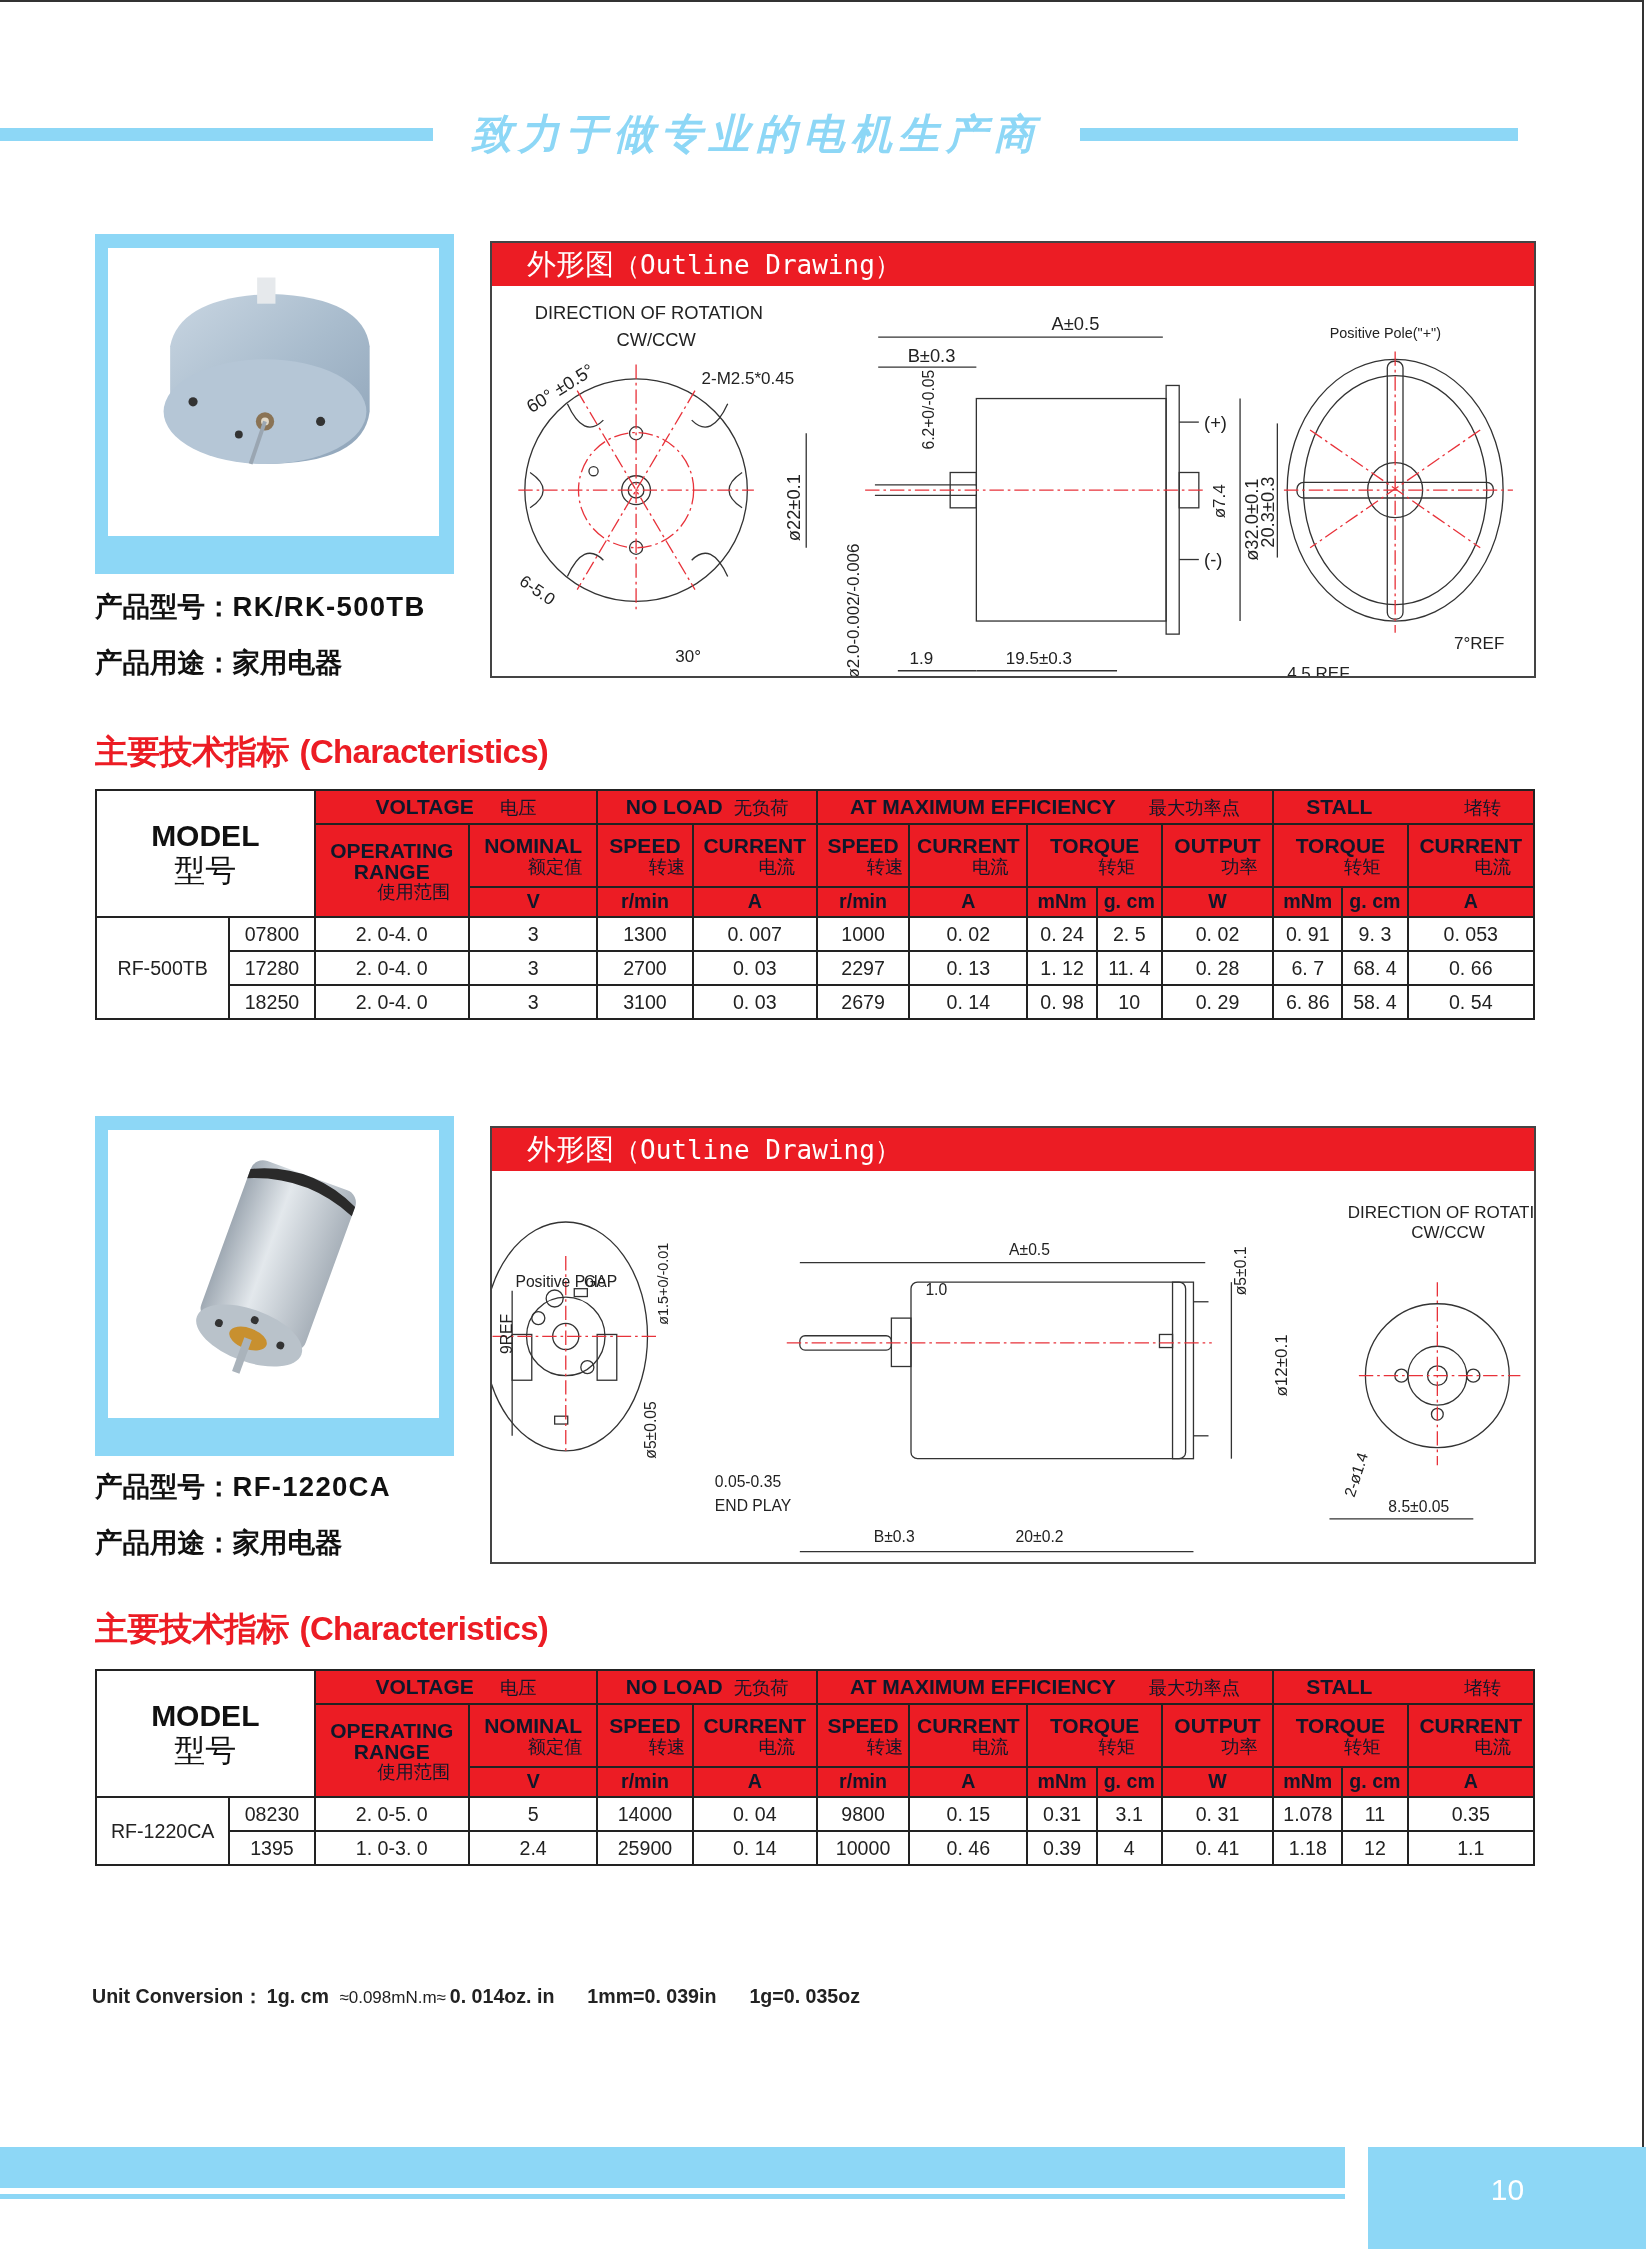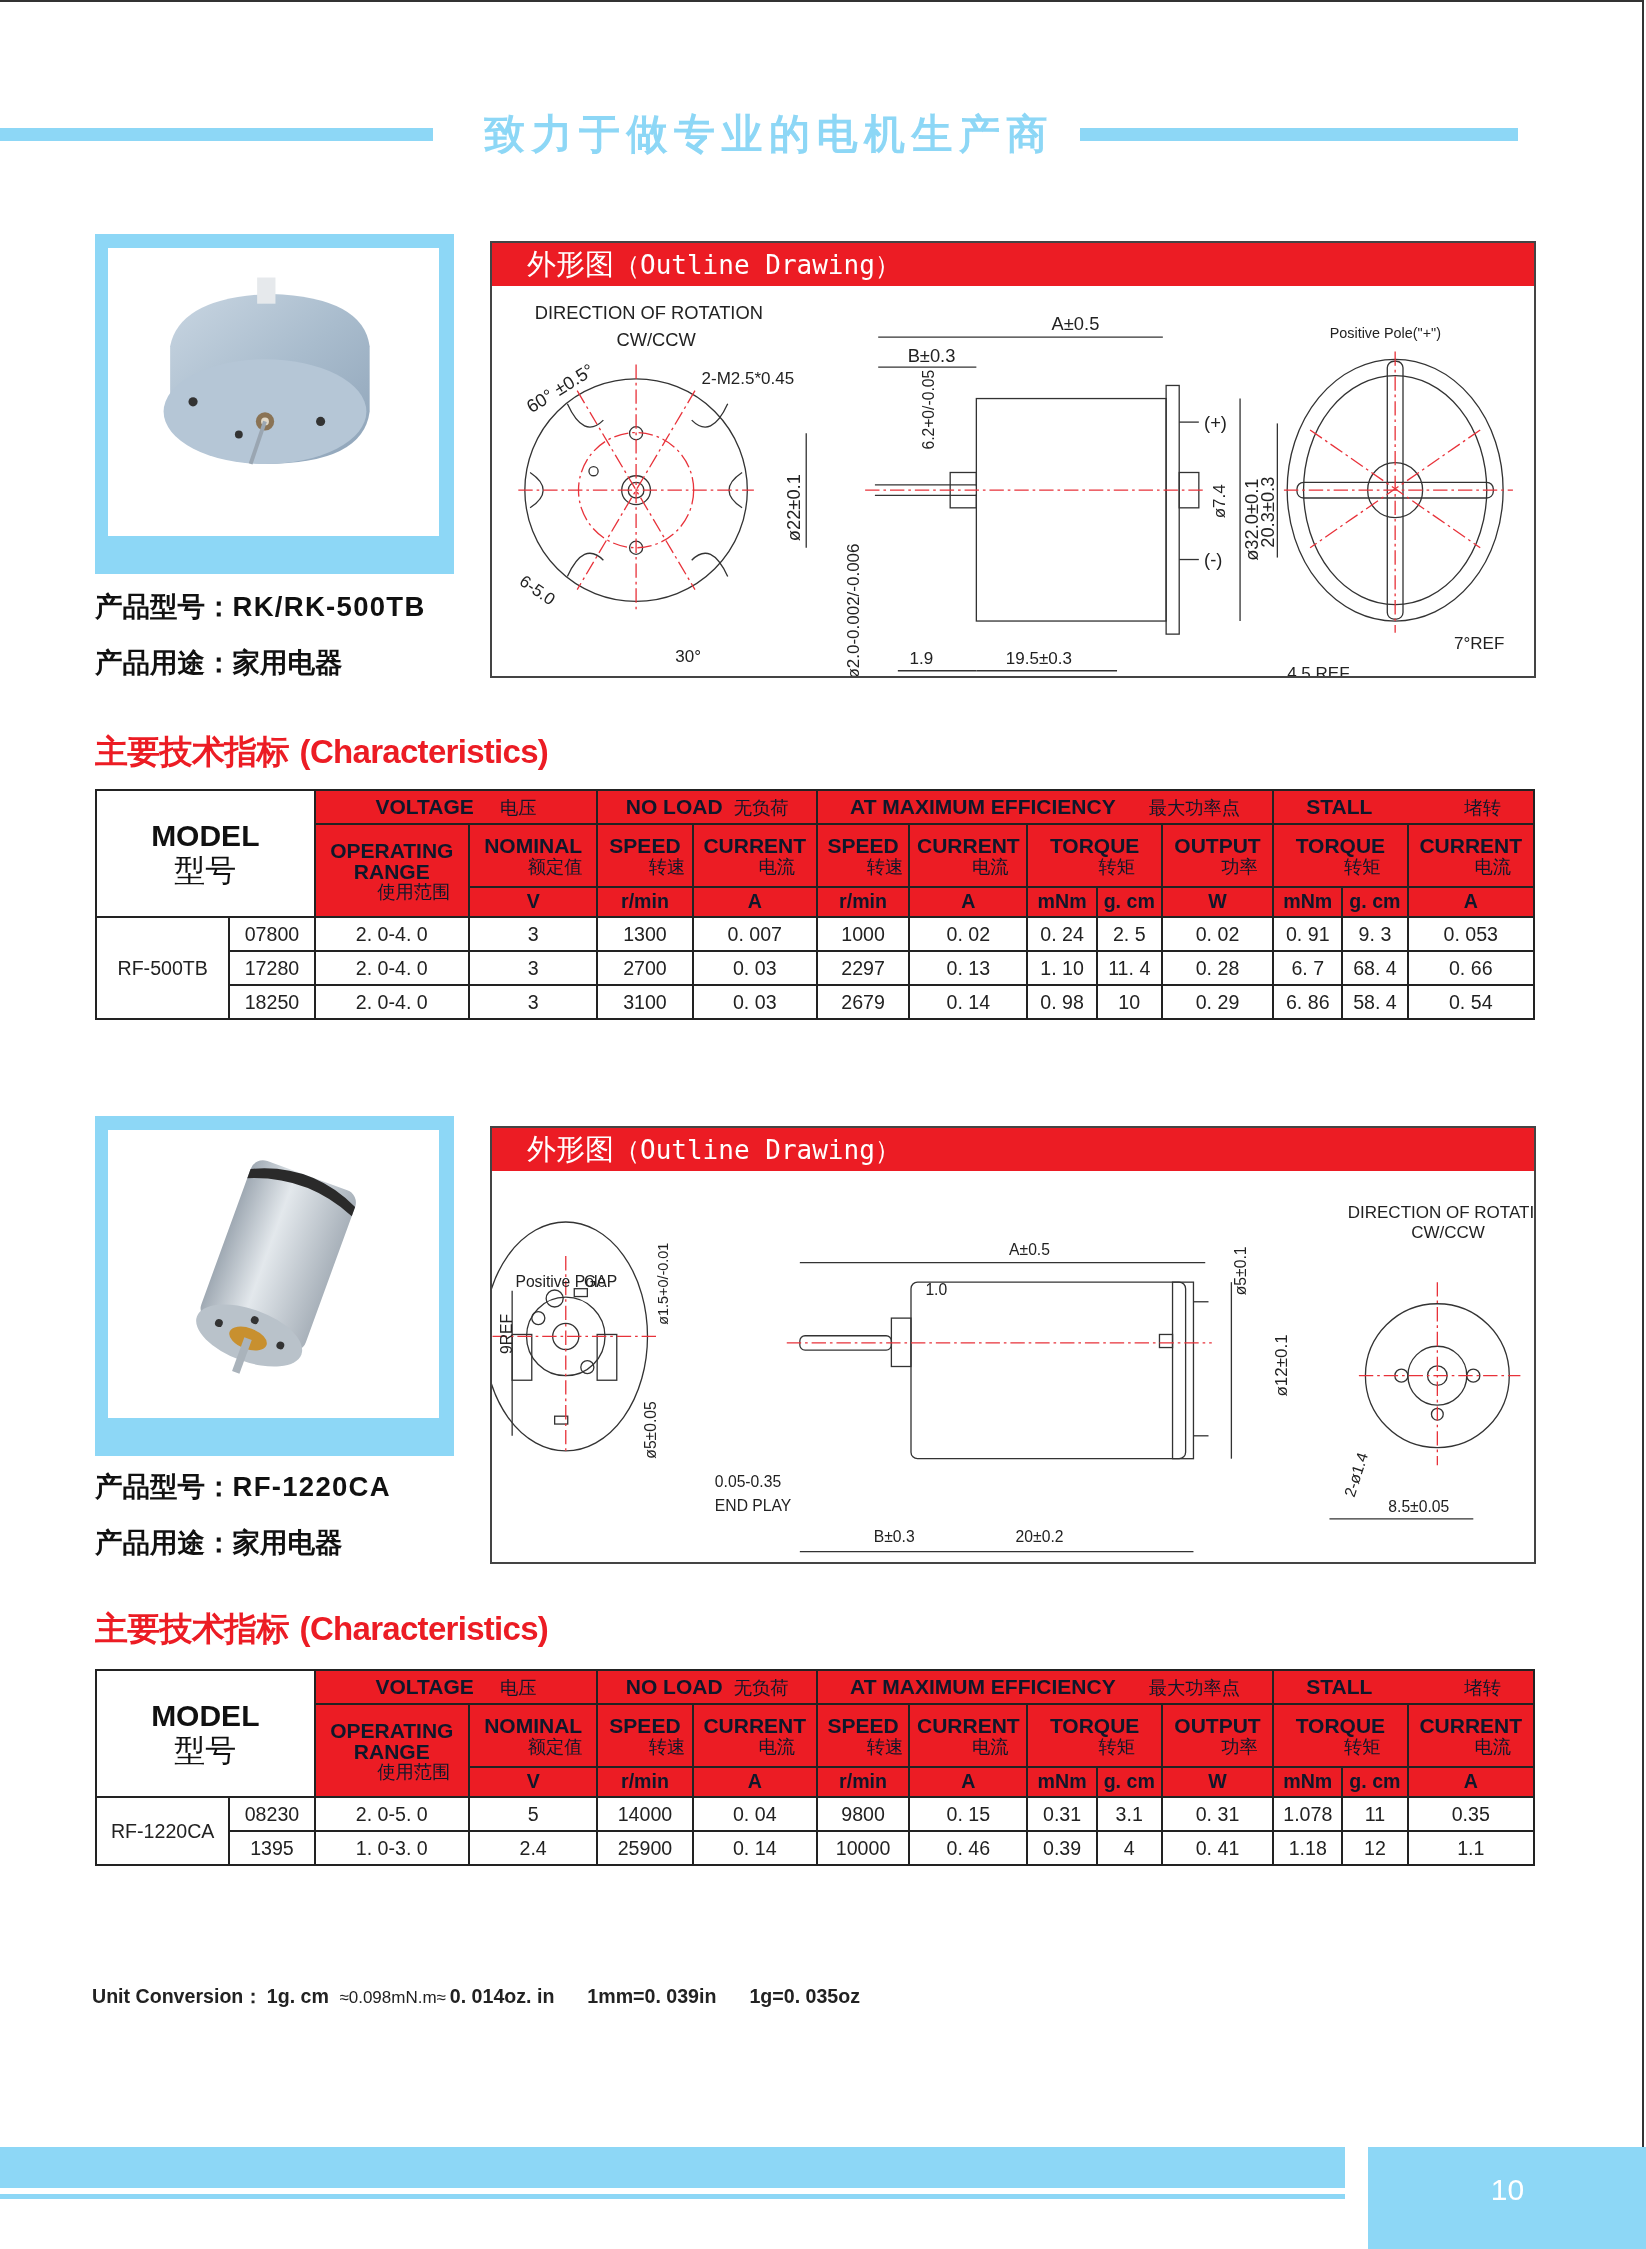--- a/index.html
+++ b/index.html
@@ -5,21 +5,21 @@
   * { box-sizing: border-box; margin: 0; padding: 0; }
   html, body { width: 1647px; height: 2250px; background: #ffffff; overflow: hidden; }
   body { position: relative; font-family: "Liberation Sans", "DejaVu Sans", sans-serif; color: #111; }
 
   .page-border { position: absolute; left: 0; top: 0; width: 1644px; height: 2250px; border-top: 2px solid #333; border-right: 2px solid #333; pointer-events: none; }
 
   
   .banner-bar { position: absolute; height: 13px; background: #8dd7f6; top: 128px; }
   .banner-bar.left { left: 0; width: 433px; }
   .banner-bar.right { left: 1080px; width: 438px; }
-  .banner-slogan { position: absolute; left: 484px; top: 105px; width: 556px; height: 59px; font-family: "DejaVu Serif", serif; font-size: 41px; font-weight: bold; color: #8dd7f6; letter-spacing: 6.5px; white-space: nowrap; line-height: 59px; }
+  .banner-slogan { position: absolute; left: 471px; top: 105px; width: 556px; height: 59px; font-family: "DejaVu Serif", serif; font-size: 41px; font-style: italic; font-weight: bold; color: #8dd7f6; letter-spacing: 6.5px; white-space: nowrap; line-height: 59px; }
 
   
   .photo-frame { position: absolute; width: 359px; height: 340px; background: #8dd7f6; }
   .photo-inner { position: absolute; left: 13px; top: 14.4px; width: 331px; height: 288px; background: #fff; overflow: hidden; }
   .product-line { position: absolute; font-family: "DejaVu Sans", sans-serif; font-weight: bold; font-size: 27.5px; color: #111; white-space: nowrap; }
   .product-line .val { font-family: "Liberation Sans", sans-serif; font-weight: bold; letter-spacing: 1.3px; }
 
   
   .drawing-panel { position: absolute; left: 490px; width: 1046px; border: 2px solid #444; background: #fff; }
   .drawing-head { height: 43px; background: #ec1c24; color: #fff; font-size: 29px; line-height: 43px; padding-left: 35px; white-space: nowrap; }
@@ -245,21 +245,21 @@
     <td>0. 053</td>
   </tr>
   <tr>
     <td>17280</td>
     <td>2. 0-4. 0</td>
     <td>3</td>
     <td>2700</td>
     <td>0. 03</td>
     <td>2297</td>
     <td>0. 13</td>
-    <td>1. 10</td>
+    <td>1. 12</td>
     <td>11. 4</td>
     <td>0. 28</td>
     <td>6. 7</td>
     <td>68. 4</td>
     <td>0. 66</td>
   </tr>
   <tr>
     <td>18250</td>
     <td>2. 0-4. 0</td>
     <td>3</td>

